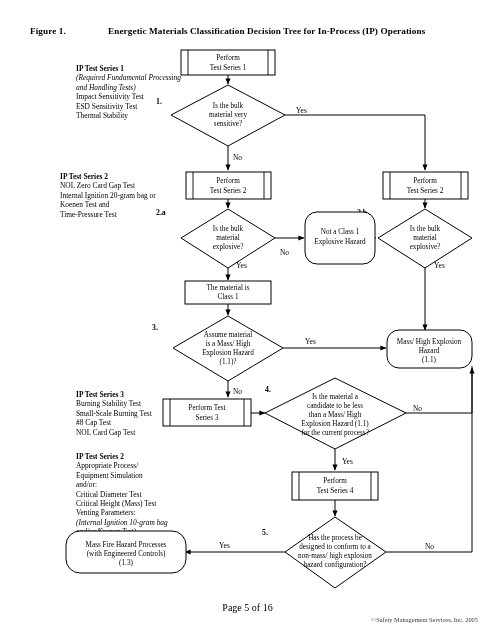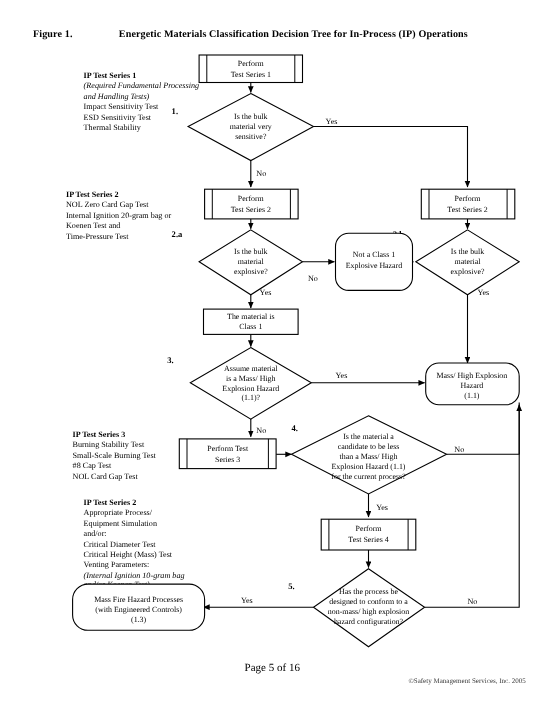--- a/index.html
+++ b/index.html
@@ -102,21 +102,21 @@
   </div>
 
   <div class="legend" style="left:20px; top:172px;">
     <div class="head">IP Test Series 2</div>
     <div>NOL Zero Card Gap Test</div>
     <div>Internal Ignition 20-gram bag or</div>
     <div>Koenen Test and</div>
     <div>Time-Pressure Test</div>
   </div>
 
-  <div class="legend" style="left:26px; top:390px;">
+  <div class="legend" style="left:36px; top:390px;">
     <div class="head">IP Test Series 3</div>
     <div>Burning Stability Test</div>
     <div>Small-Scale Burning Test</div>
     <div>#8 Cap Test</div>
     <div>NOL Card Gap Test</div>
   </div>
 
   <div class="legend" style="left:36px; top:452px;">
     <div class="head">IP Test Series 2</div>
     <div>Appropriate Process/</div>

